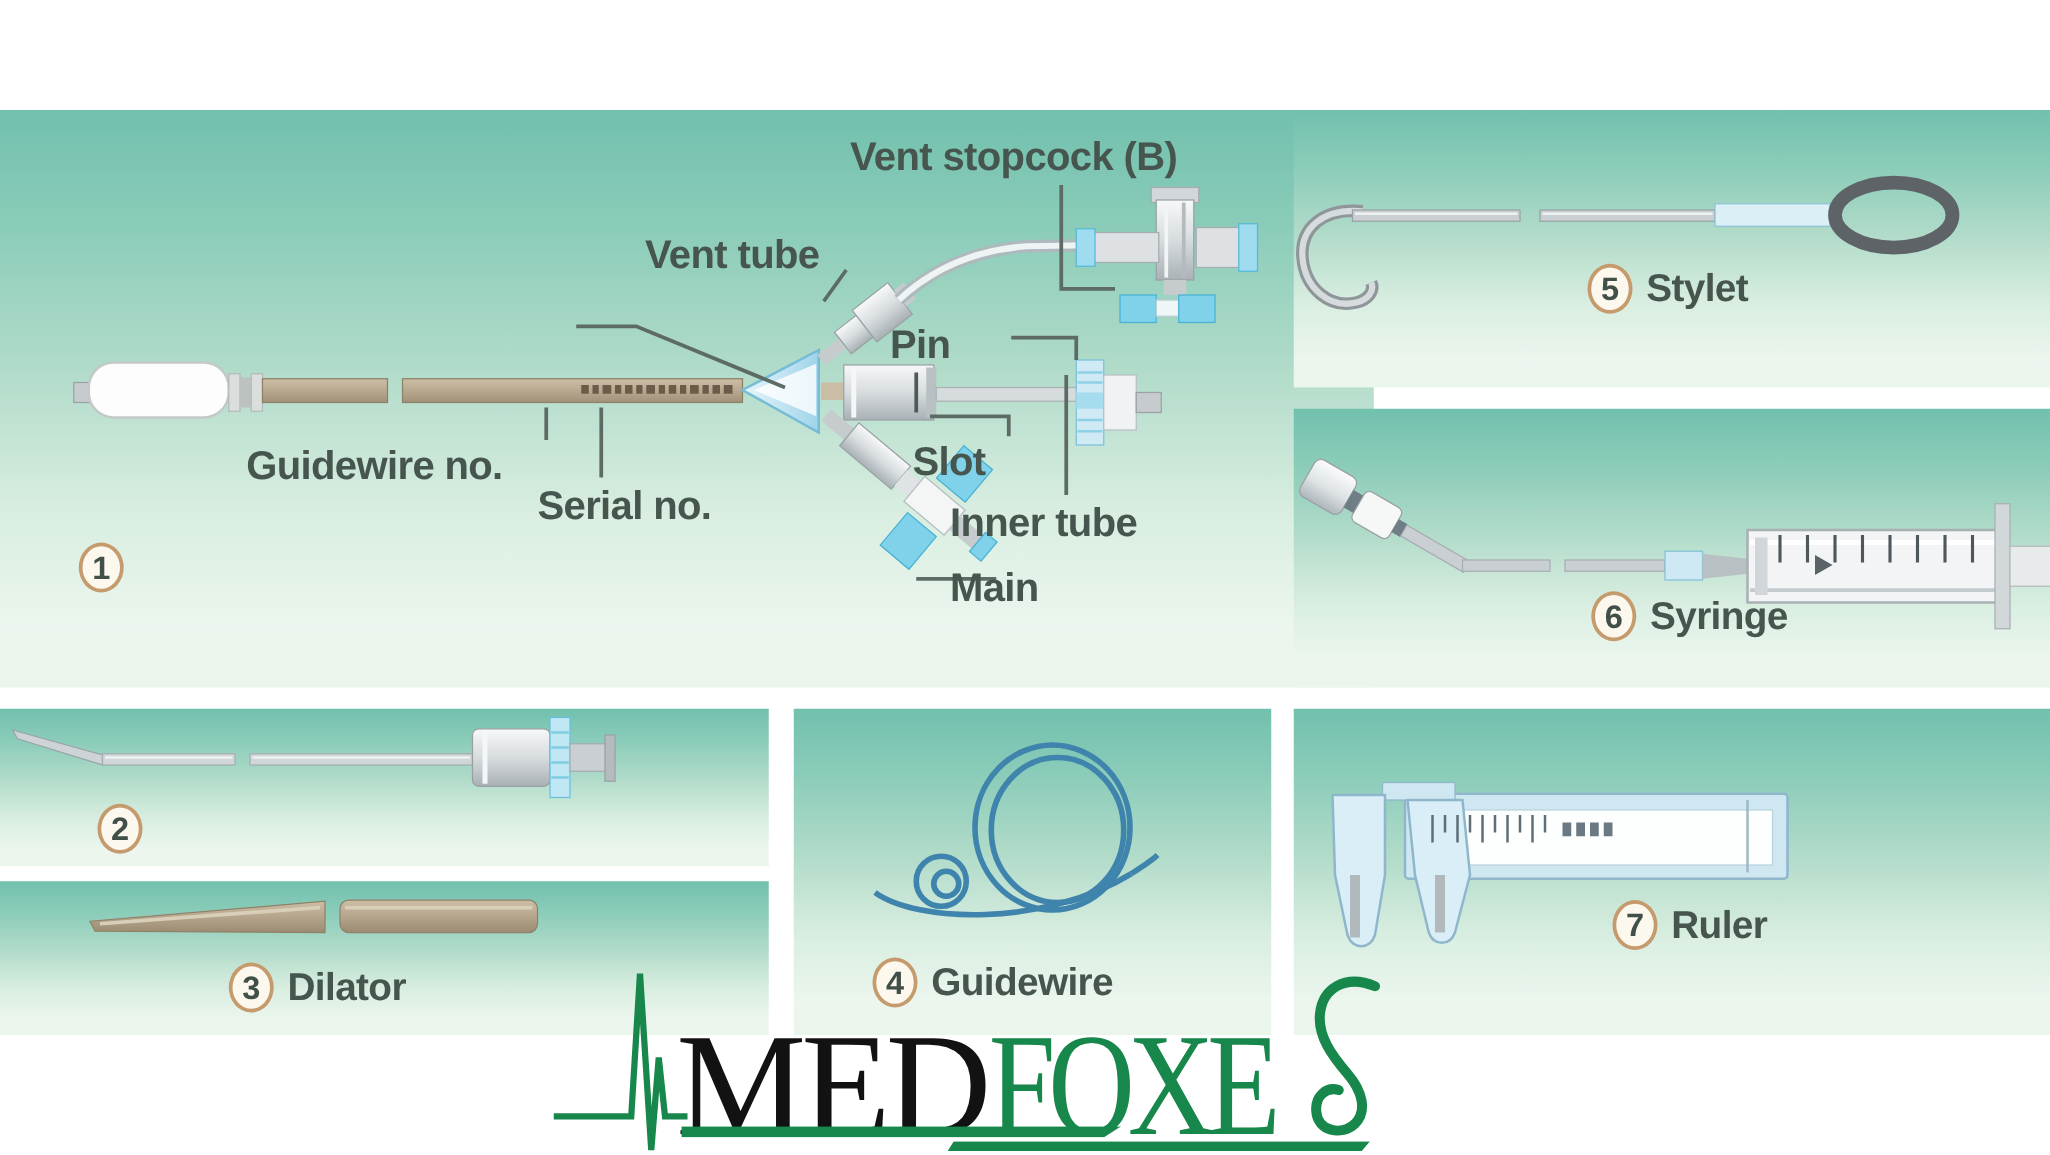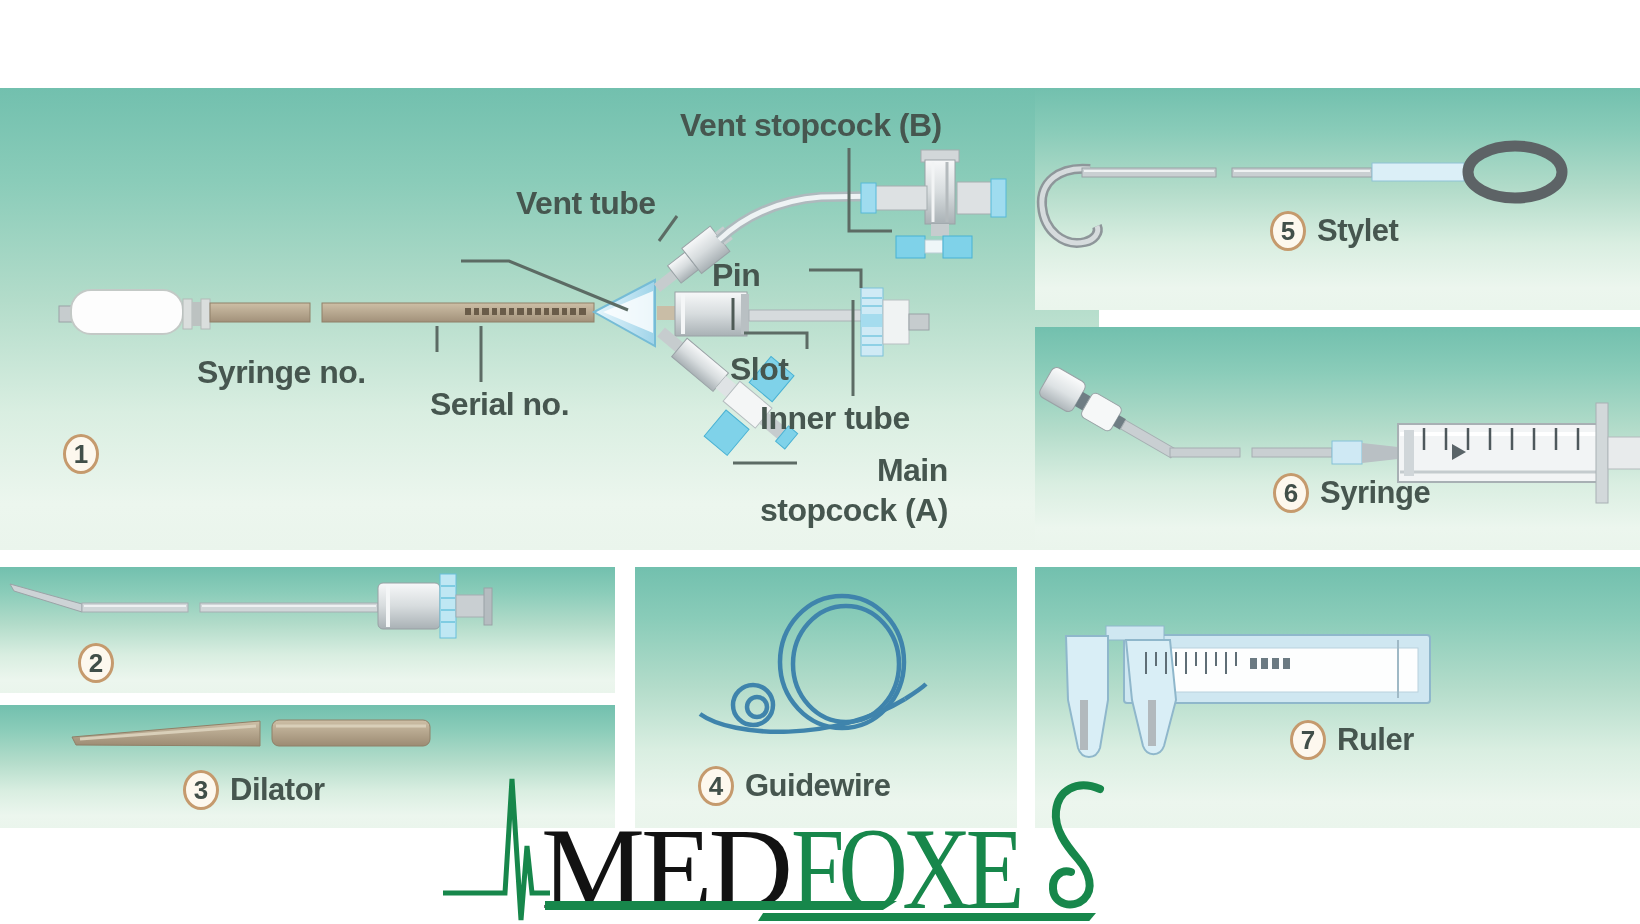--- a/index.html
+++ b/index.html
@@ -143,27 +143,26 @@
         <path d="M 396 352 L 396 326"></path>
         <path d="M 440 382 L 440 326"></path>
         <path d="M 703 333 L 766 333 L 766 349"></path>
         <path d="M 812 396 L 812 300"></path>
         <path d="M 692 463 L 756 463"></path>
       </g>
     </svg>
     <div class="callout" style="left:680px;top:17px;">Vent stopcock (B)</div>
     <div class="callout" style="left:500px;top:95px;margin-left:16px;">Vent tube</div>
     <div class="callout" style="left:712px;top:167px;">Pin</div>
-    <div class="callout" style="left:197px;top:264px;">Syringe no.</div>
+    <div class="callout" style="left:197px;top:264px;">Guidewire no.</div>
     <div class="callout" style="left:430px;top:296px;">Serial no.</div>
     <div class="callout" style="left:730px;top:261px;">Slot</div>
     <div class="callout" style="left:760px;top:310px;">Inner tube</div>
     <div class="callout" style="left:760px;top:362px;">
       <span>Main</span><br>
-      <span>stopcock (A)</span>
     </div>
     <div class="itemrow" style="left:63px;top:346px;">
       <span class="badge">1</span>
     </div>
   </div>
 
   <div class="panel" style="left:0;top:567px;width:615px;height:126px;">
     <svg viewBox="0 567 615 126">
       <defs>
         <linearGradient id="met2" x1="0" y1="0" x2="0" y2="1">

